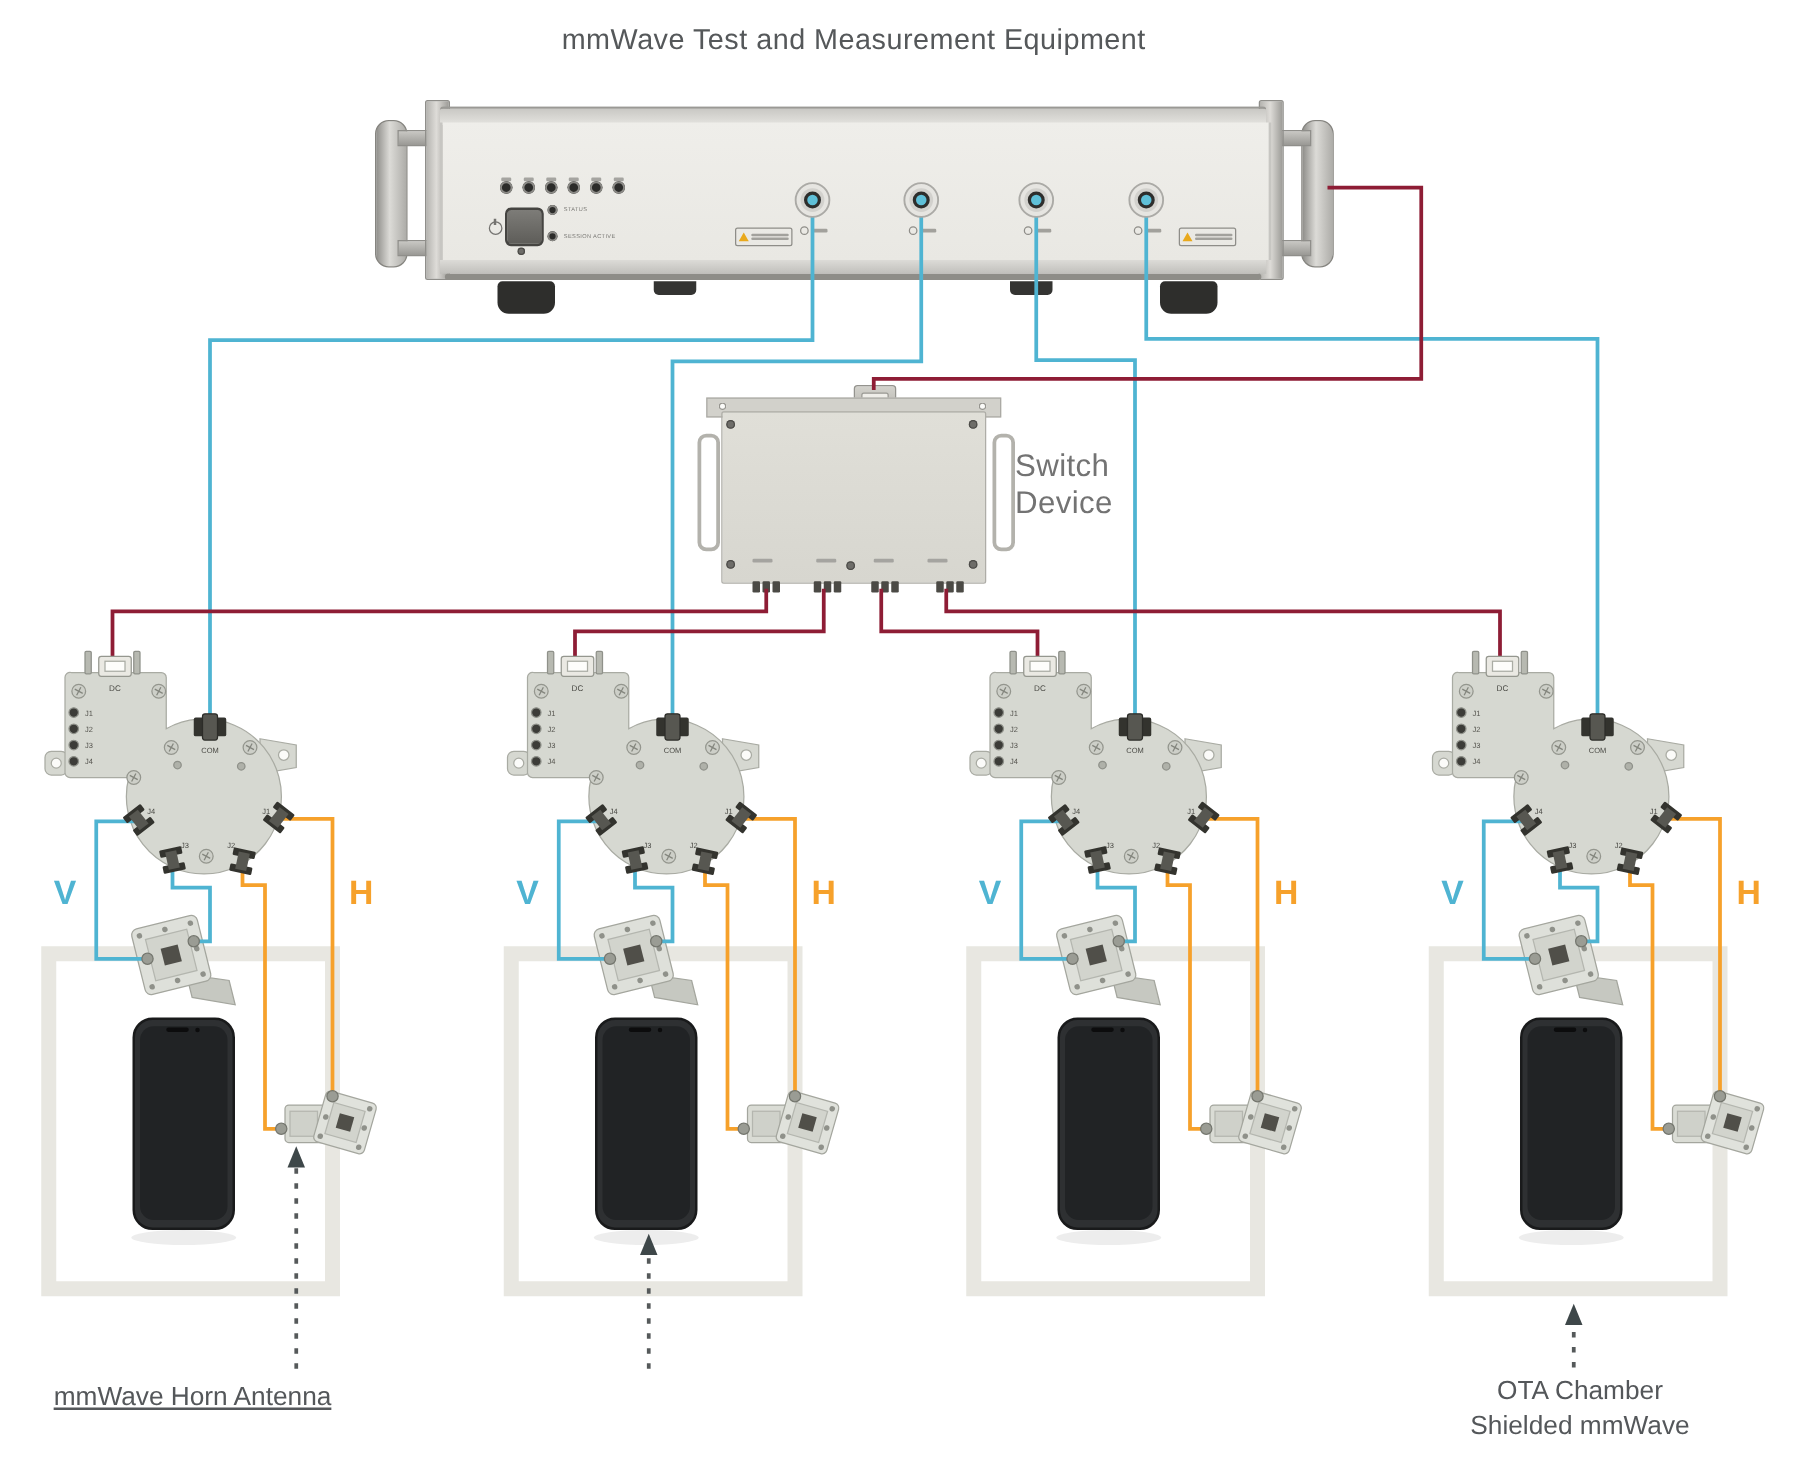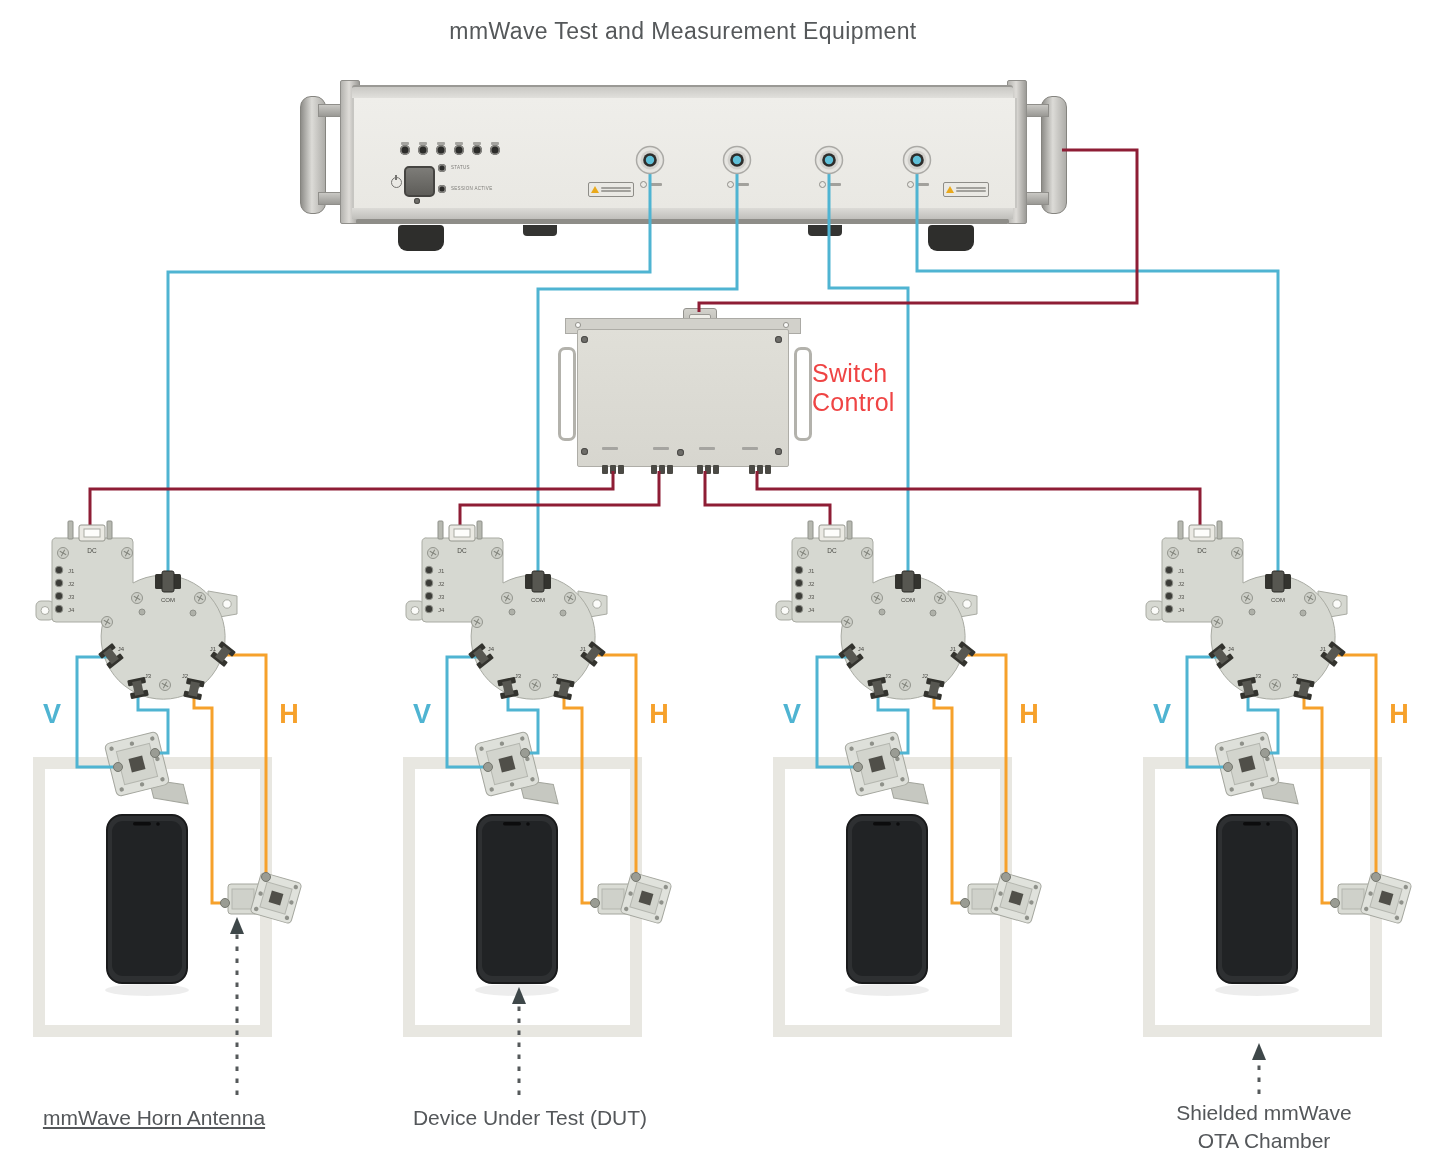--- a/index.html
+++ b/index.html
@@ -2,21 +2,21 @@
 <html><head>
 <meta charset="utf-8">
 <style>
   html,body{margin:0;padding:0;background:#fff;}
   .canvas{position:relative;width:1440px;height:1174px;background:#ffffff;
           font-family:"Liberation Sans",sans-serif;overflow:hidden;padding-left:42px;}
   .a{position:absolute;}
   
   .title{left:333px;top:18px;width:700px;text-align:center;font-size:23px;
          letter-spacing:.4px;color:#55585a;font-weight:500;}
-  .big-label{font-size:25px;line-height:29px;color:#ef4444;letter-spacing:.3px;}
+  .big-label{font-size:25px;line-height:29px;color:#737373;letter-spacing:.3px;}
   .annot{font-size:21px;color:#54575a;text-align:center;line-height:28px;}
   
   .equip{left:296px;top:75px;width:770px;height:180px;}
   .ear{width:18px;height:142px;top:5px;background:linear-gradient(90deg,#b4b3af,#dedcd8 45%,#9c9b97);border:1px solid #8f8e8a;border-radius:2px;}
   .handle{width:24px;height:116px;top:21px;background:linear-gradient(90deg,#8f8e8a,#dcdbd7 45%,#aeadA9);border:1px solid #85847f;border-radius:11px;}
   .stub{width:24px;height:11px;background:linear-gradient(180deg,#c9c8c4,#9a9995);border:1px solid #8f8e8a;}
   .bevel-top{left:56px;top:10px;width:661px;height:13px;background:linear-gradient(180deg,#c9c8c4,#e5e4e0);border-top:2px solid #9a9995;border-radius:3px 3px 0 0;}
   .face{left:56px;top:23px;width:661px;height:110px;background:linear-gradient(180deg,#efeeea,#e9e8e3);border-left:2px solid #c7c6c2;border-right:2px solid #c7c6c2;}
   .bevel-bot{left:56px;top:133px;width:661px;height:11px;background:linear-gradient(180deg,#dcdbd7,#c0bfbb);}
   .baseline{left:60px;top:144px;width:653px;height:5px;background:#8e8d88;border-radius:2px;}
@@ -186,29 +186,28 @@
           <rect x="84" y="529" width="16" height="8" fill="#FDFDFB" stroke="#AAACA4"></rect>
         </g>
       </g>
     </defs>
   </svg>
 
   <div class="a title">mmWave Test and Measurement Equipment</div>
 
   <div class="a big-label" style="left:812px;top:359px;">
     <div>Switch</div>
-    <div>Control</div>
+    <div>Device</div>
   </div>
 
 
   <div class="a annot" style="left:20px;top:1104px;width:268px;text-decoration:underline;">mmWave Horn Antenna</div>
-  <div class="a annot" style="left:396px;top:1104px;width:268px;">Device Under Test (DUT)</div>
   <div class="a annot" style="left:1130px;top:1099px;width:268px;">
+    <div>OTA Chamber</div>
     <div>Shielded mmWave</div>
-    <div>OTA Chamber</div>
   </div>
 
   <div class="a equip">
     <div class="a handle" style="left:4px;"></div>
     <div class="a handle" style="left:745px;"></div>
     <div class="a stub" style="left:22px;top:29px;"></div>
     <div class="a stub" style="left:22px;top:117px;"></div>
     <div class="a stub" style="left:727px;top:29px;"></div>
     <div class="a stub" style="left:727px;top:117px;"></div>
     <div class="a ear" style="left:44px;"></div>

